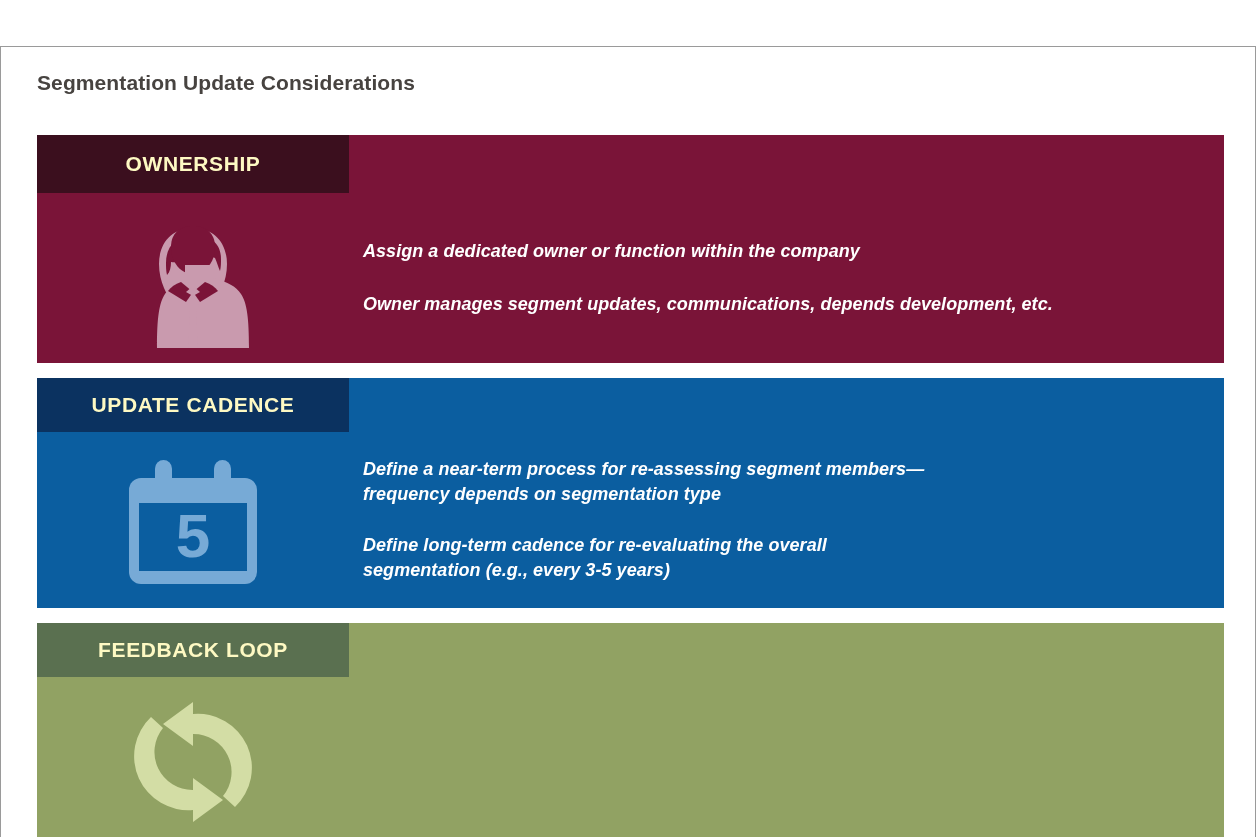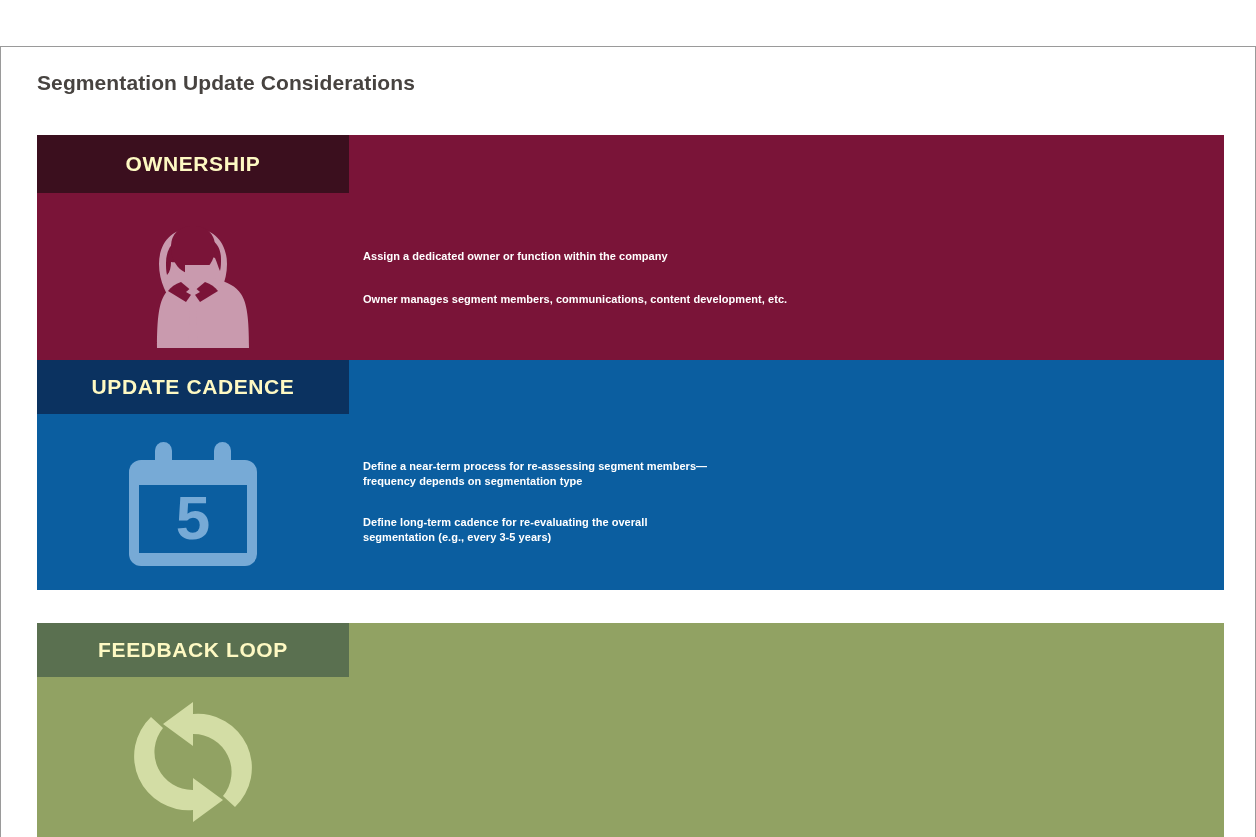--- a/index.html
+++ b/index.html
@@ -82,36 +82,37 @@
     left: 326px;
     right: 14px;
     display: flex;
     flex-direction: column;
     justify-content: center;
   }
 
   .bullet {
     color: #ffffff;
     font-weight: bold;
-    font-size: 11px;
+    font-size: 18px;
     line-height: 1.38;
     letter-spacing: 0.05px;
     white-space: pre-line;
+    font-style: italic;
   }
 
   
   #section-ownership { top: 88px; height: 228px; }
   #section-ownership .section-band { background: #7a1438; }
   #section-ownership .section-header { height: 58px; background: #3b0f1e; }
   #section-ownership .section-icon { top: 58px; height: 170px; }
   #section-ownership .section-body { top: 58px; height: 170px; }
   #section-ownership .bullet + .bullet { margin-top: 28px; }
 
   
-  #section-cadence { top: 313px; height: 230px; }
+  #section-cadence { top: 331px; height: 230px; }
   #section-cadence .section-band { background: #0b5ea0; }
   #section-cadence .section-header { height: 54px; background: #0b3260; }
   #section-cadence .section-icon { top: 54px; height: 176px; }
   #section-cadence .section-body { top: 54px; height: 176px; justify-content: center; }
   #section-cadence .bullet + .bullet { margin-top: 26px; }
 
   
   #section-feedback { top: 576px; height: 224px; }
   #section-feedback .section-band { background: #91a263; }
   #section-feedback .section-header { height: 54px; background: #5a7050; }
@@ -149,21 +150,21 @@
           <path d="M70 84 l-12 -10 c-6 2 -10 5 -13 9 l18 11 z" fill="#7a1438"></path>
           <path d="M70 84 l12 -10 c6 2 10 5 13 9 l-18 11 z" fill="#7a1438"></path>
           <path d="M70 90 l-6 5 l3 10 l-2 35 l10 0 l-2 -35 l3 -10 z" fill="#c99aae"></path>
           <path d="M70 88 l-7 -4 l7 -6 l7 6 z" fill="#c99aae"></path>
         </g>
       </svg>
     </div>
 
     <div class="section-body">
       <div class="bullet">Assign a dedicated owner or function within the company</div>
-      <div class="bullet">Owner manages segment members, communications, content development, etc.</div>
+      <div class="bullet">Owner manages segment updates, communications, depends development, etc.</div>
     </div>
   </div>
 
   <div class="section" id="section-cadence">
     <div class="section-band"></div>
 
     <div class="section-header">
       <span class="section-header-label">UPDATE CADENCE</span>
     </div>
 

